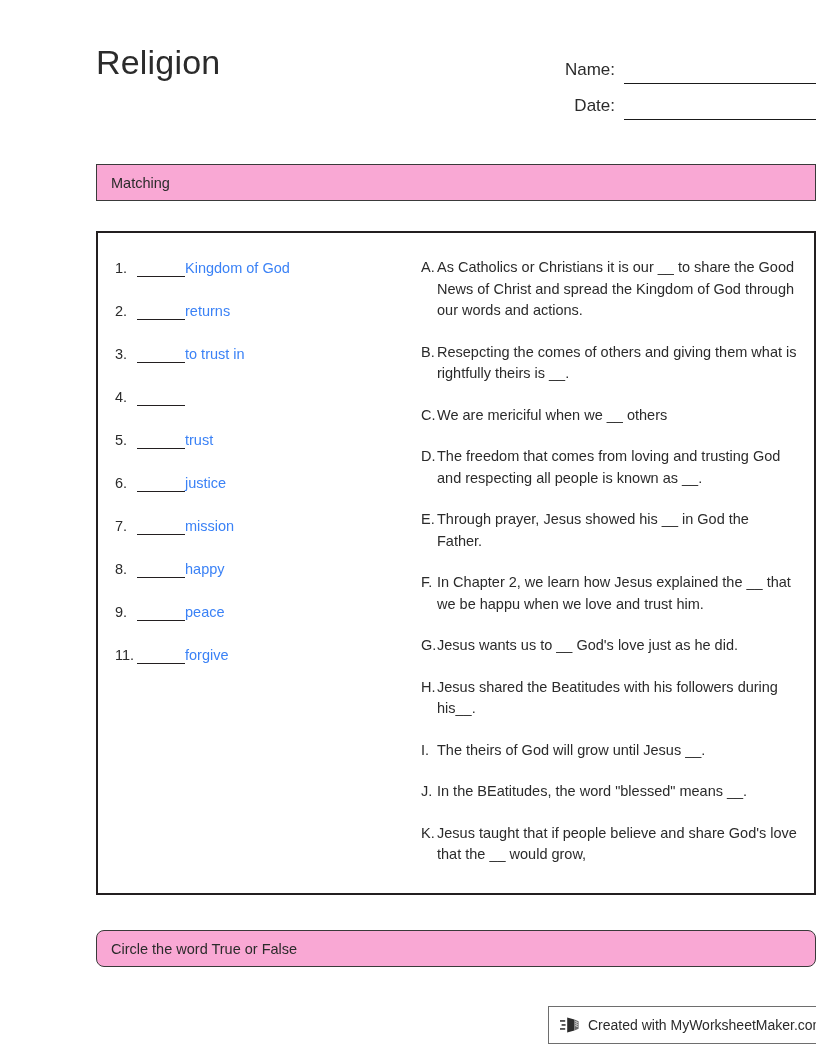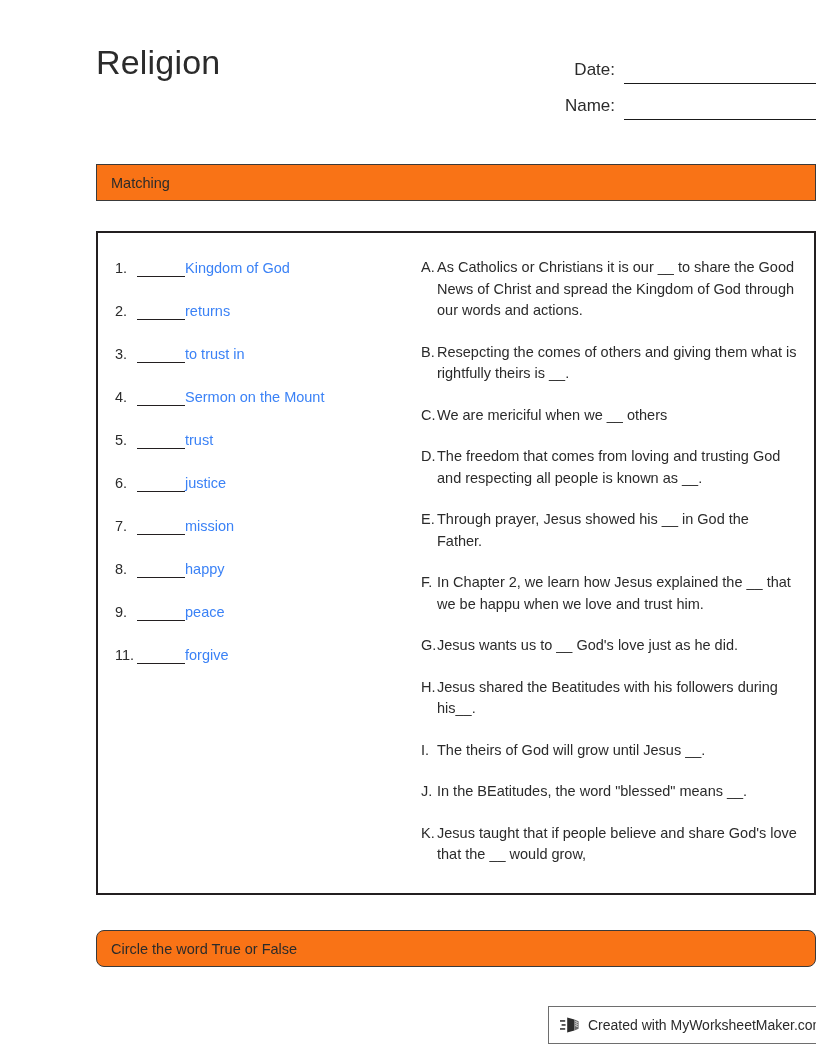--- a/index.html
+++ b/index.html
@@ -69,21 +69,21 @@
     height: 23px;
   }
 
   
   .section-bar {
     position: absolute;
     left: 48px;
     width: 720px;
     box-sizing: border-box;
     border: 1px solid #3a3a3a;
-    background: #f97316;
+    background: #f9a8d4;
     display: flex;
     align-items: center;
     padding-left: 14px;
   }
   .section-bar .section-label {
     font-size: 14.5px;
     color: #2b2b2b;
     line-height: 18px;
   }
   #section-matching { top: 164px; height: 37px; }
@@ -201,27 +201,27 @@
 </head>
 <body>
 
 <div class="page">
 
   <div class="header">
     <div class="worksheet-title">Religion</div>
 
     <div class="meta-fields">
       <div class="meta-row">
+        <span class="meta-label">Name:</span>
+        <span class="meta-line"></span>
+      </div>
+      <div class="meta-row">
         <span class="meta-label">Date:</span>
         <span class="meta-line"></span>
       </div>
-      <div class="meta-row">
-        <span class="meta-label">Name:</span>
-        <span class="meta-line"></span>
-      </div>
     </div>
   </div>
 
   <div class="section-bar" id="section-matching">
     <span class="section-label">Matching</span>
   </div>
 
   <div class="matching-box">
     <div class="matching-cols">
 
@@ -237,21 +237,20 @@
           <span class="term-text">returns</span>
         </div>
         <div class="term-row">
           <span class="term-num">3.</span>
           <span class="term-blank"></span>
           <span class="term-text">to trust in</span>
         </div>
         <div class="term-row">
           <span class="term-num">4.</span>
           <span class="term-blank"></span>
-          <span class="term-text">Sermon on the Mount</span>
         </div>
         <div class="term-row">
           <span class="term-num">5.</span>
           <span class="term-blank"></span>
           <span class="term-text">trust</span>
         </div>
         <div class="term-row">
           <span class="term-num">6.</span>
           <span class="term-blank"></span>
           <span class="term-text">justice</span>

